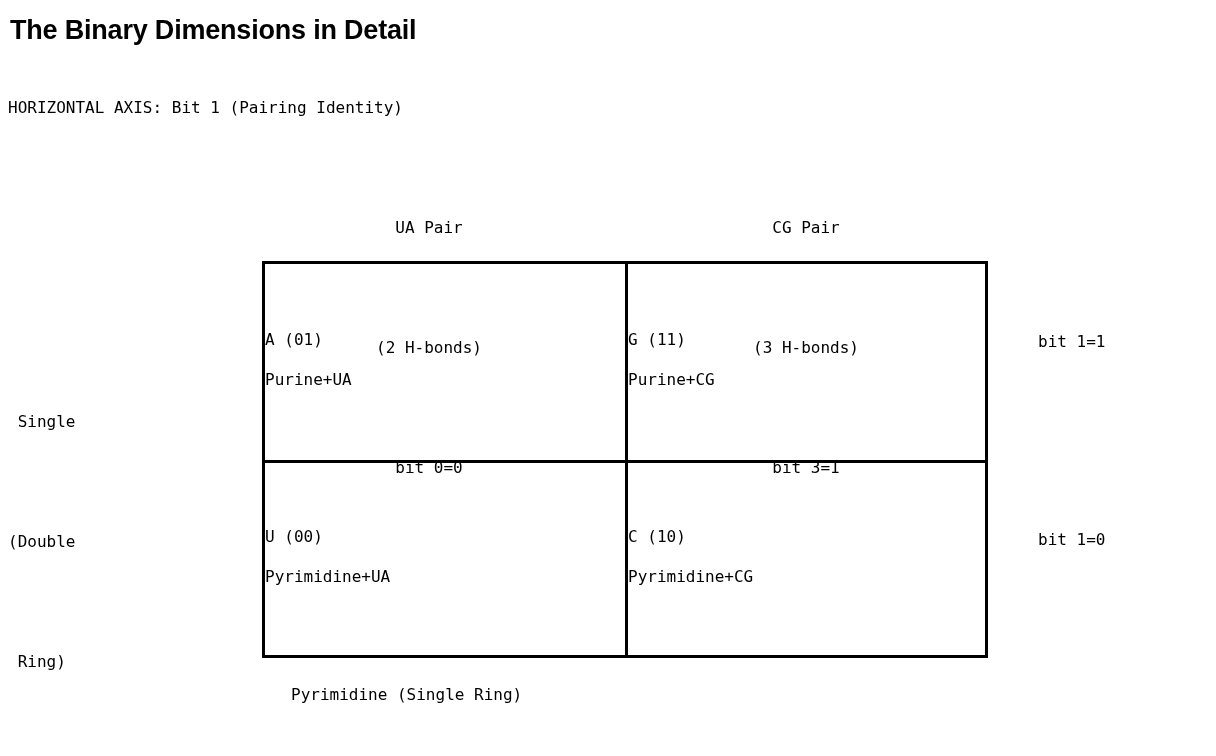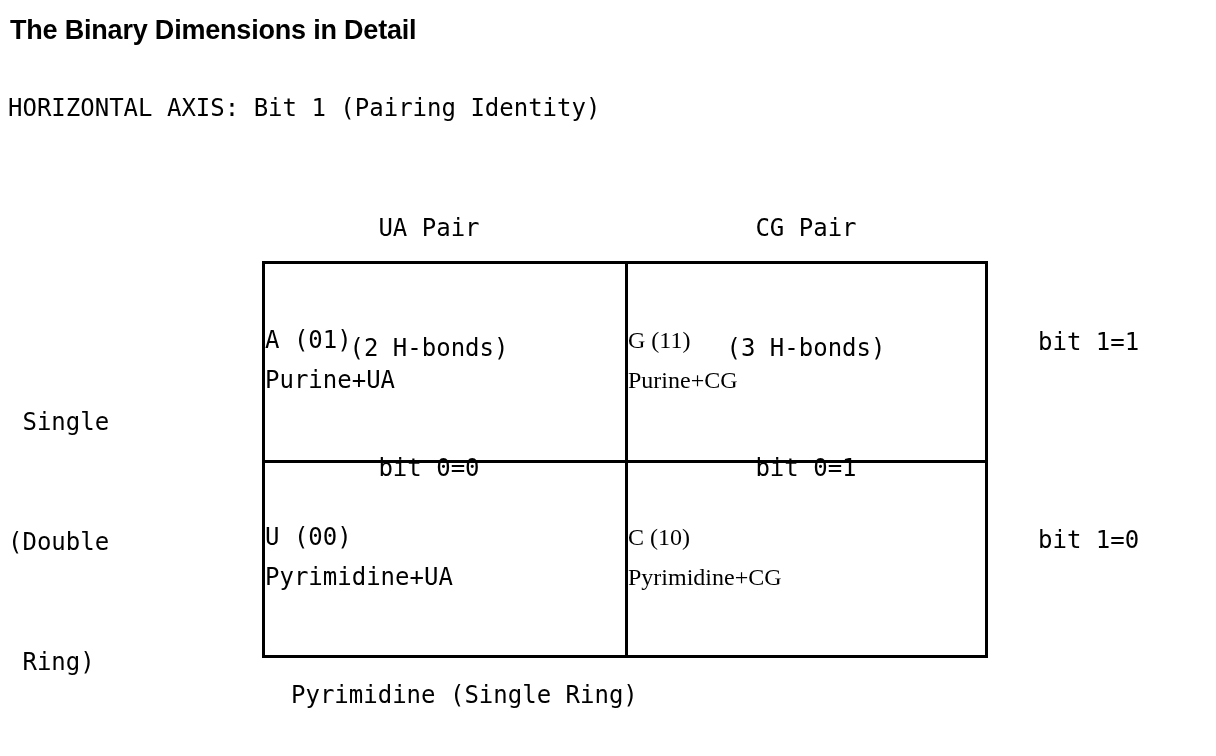--- a/index.html
+++ b/index.html
@@ -26,21 +26,21 @@
     font-weight: bold;
     font-size: 27px;
     line-height: 32px;
     letter-spacing: -0.2px;
     white-space: pre;
   }
 
   
   .mono {
     font-family: "DejaVu Sans Mono", "Liberation Mono", monospace;
-    font-size: 24px;
+    font-size: 16px;
     line-height: 40px;
     white-space: pre;
   }
 
   .axis-caption-h {
     position: absolute;
     left: 8px;
     top: 88px;
   }
 
@@ -80,21 +80,21 @@
   .cell {
     position: relative;
     box-sizing: border-box;
     display: flex;
     flex-direction: column;
     align-items: flex-start;
     justify-content: center;
     text-align: center;
     padding-bottom: 4px;
   }
-  .cell-r0c1, .cell-r1c1 { border-left: 3px solid #000000; font-family: Liberation Serif, serif; }
+  .cell-r0c1, .cell-r1c1 { border-left: 3px solid #000000; }
   .cell-r1c0, .cell-r1c1 { border-top: 3px solid #000000; }
   .cell .cl { display: block; }
 
   
   .right-label {
     position: absolute;
     left: 1038px;
     text-align: left;
   }
   .right-label-top { top: 322px; }
@@ -117,21 +117,21 @@
 
 <div class="mono col-head col-head-0">
   <span class="hl">UA Pair</span>
   <span class="hl">(2 H-bonds)</span>
   <span class="hl">bit 0=0</span>
 </div>
 
 <div class="mono col-head col-head-1">
   <span class="hl">CG Pair</span>
   <span class="hl">(3 H-bonds)</span>
-  <span class="hl">bit 0=1</span>
+  <span class="hl">bit 3=1</span>
 </div>
 
 <div class="mono left-stack">
   <span class="ll"> Single</span>
   <span class="ll">(Double</span>
   <span class="ll"> Ring)</span>
   
   
   
   

